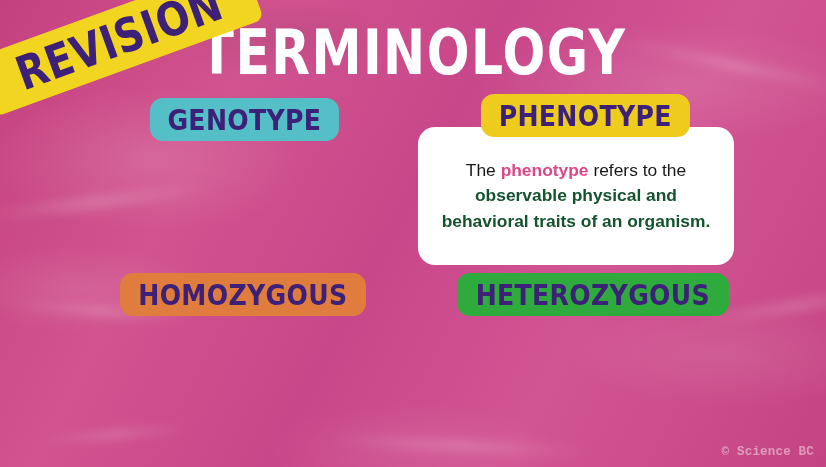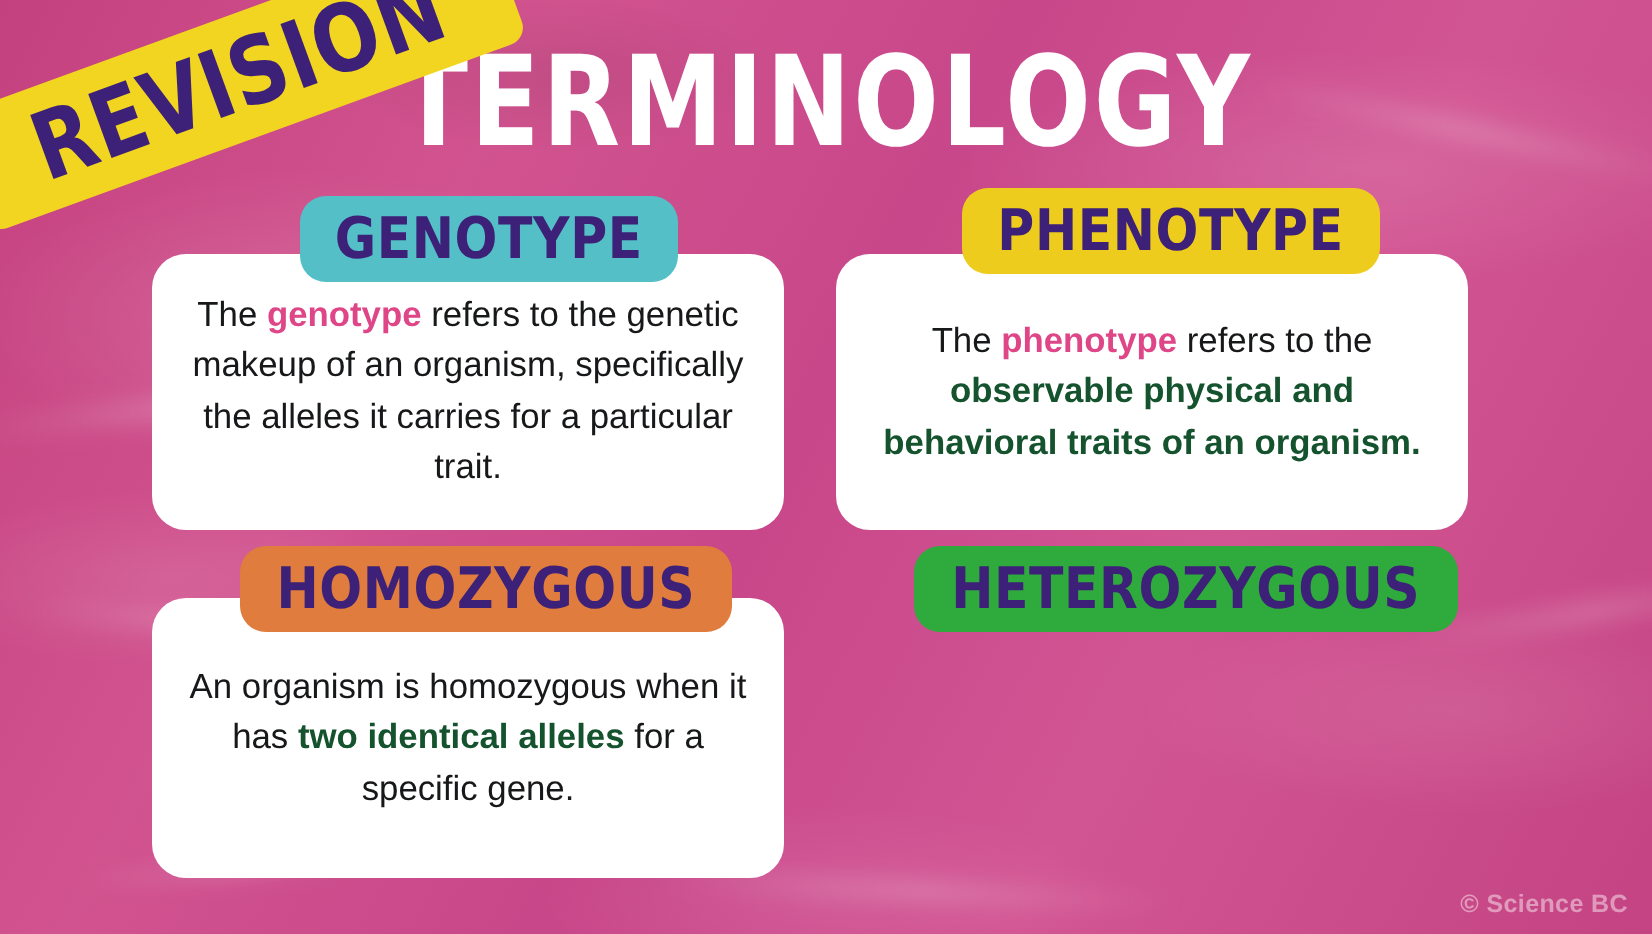--- a/index.html
+++ b/index.html
@@ -150,21 +150,21 @@
   .badge.b0 { left: 150px; top: 98px;  background: #54bfc7; }
   .badge.b1 { left: 481px; top: 94px;  background: #eecc1d; }
   .badge.b2 { left: 120px; top: 273px; background: #e07c3d; text-align: center; }
   .badge.b3 { left: 457px; top: 273px; background: #2faa3d; }
 
   
   #watermark {
     position: absolute;
     right: 12px;
     bottom: 8px;
-    font-family: Liberation Sans, sans-serif;
+    font-family: Liberation Mono, monospace;
     font-size: 12.5px;
     font-weight: 700;
     color: rgba(255,255,255,0.45);
     letter-spacing: 0.2px;
     z-index: 7;
   }
 </style>
 </head>
 <body>
 
@@ -178,37 +178,31 @@
   <div class="sheen s6"></div>
 
   <div id="page-title">TERMINOLOGY</div>
 
   <div id="revision-ribbon">
     <span class="ribbon-text">REVISION</span>
   </div>
 
   <div id="card-grid">
 
-    <div class="card c0">
-      <div class="card-body"><span>The </span><span class="hl-pink">genotype</span><span> refers to the genetic makeup of an organism, specifically the alleles it carries for a particular trait.</span></div>
-    </div>
     <div class="badge b0" style="background: rgb(84, 191, 199);">
       <span class="badge-text">GENOTYPE</span>
     </div>
 
     <div class="card c1">
       <div class="card-body"><span>The </span><span class="hl-pink">phenotype</span><span> refers to the </span><span class="hl-blue">observable physical and behavioral traits of an organism.</span></div>
     </div>
     <div class="badge b1" style="background: rgb(238, 204, 29);">
       <span class="badge-text">PHENOTYPE</span>
     </div>
 
-    <div class="card c2">
-      <div class="card-body"><span>An organism is homozygous when it has </span><span class="hl-blue">two identical alleles</span><span> for a specific gene.</span></div>
-    </div>
     <div class="badge b2" style="background: rgb(224, 124, 61);">
       <span class="badge-text">HOMOZYGOUS</span>
     </div>
 
     <div class="badge b3" style="background: rgb(47, 170, 61);">
       <span class="badge-text">HETEROZYGOUS</span>
     </div>
 
   </div>
 

